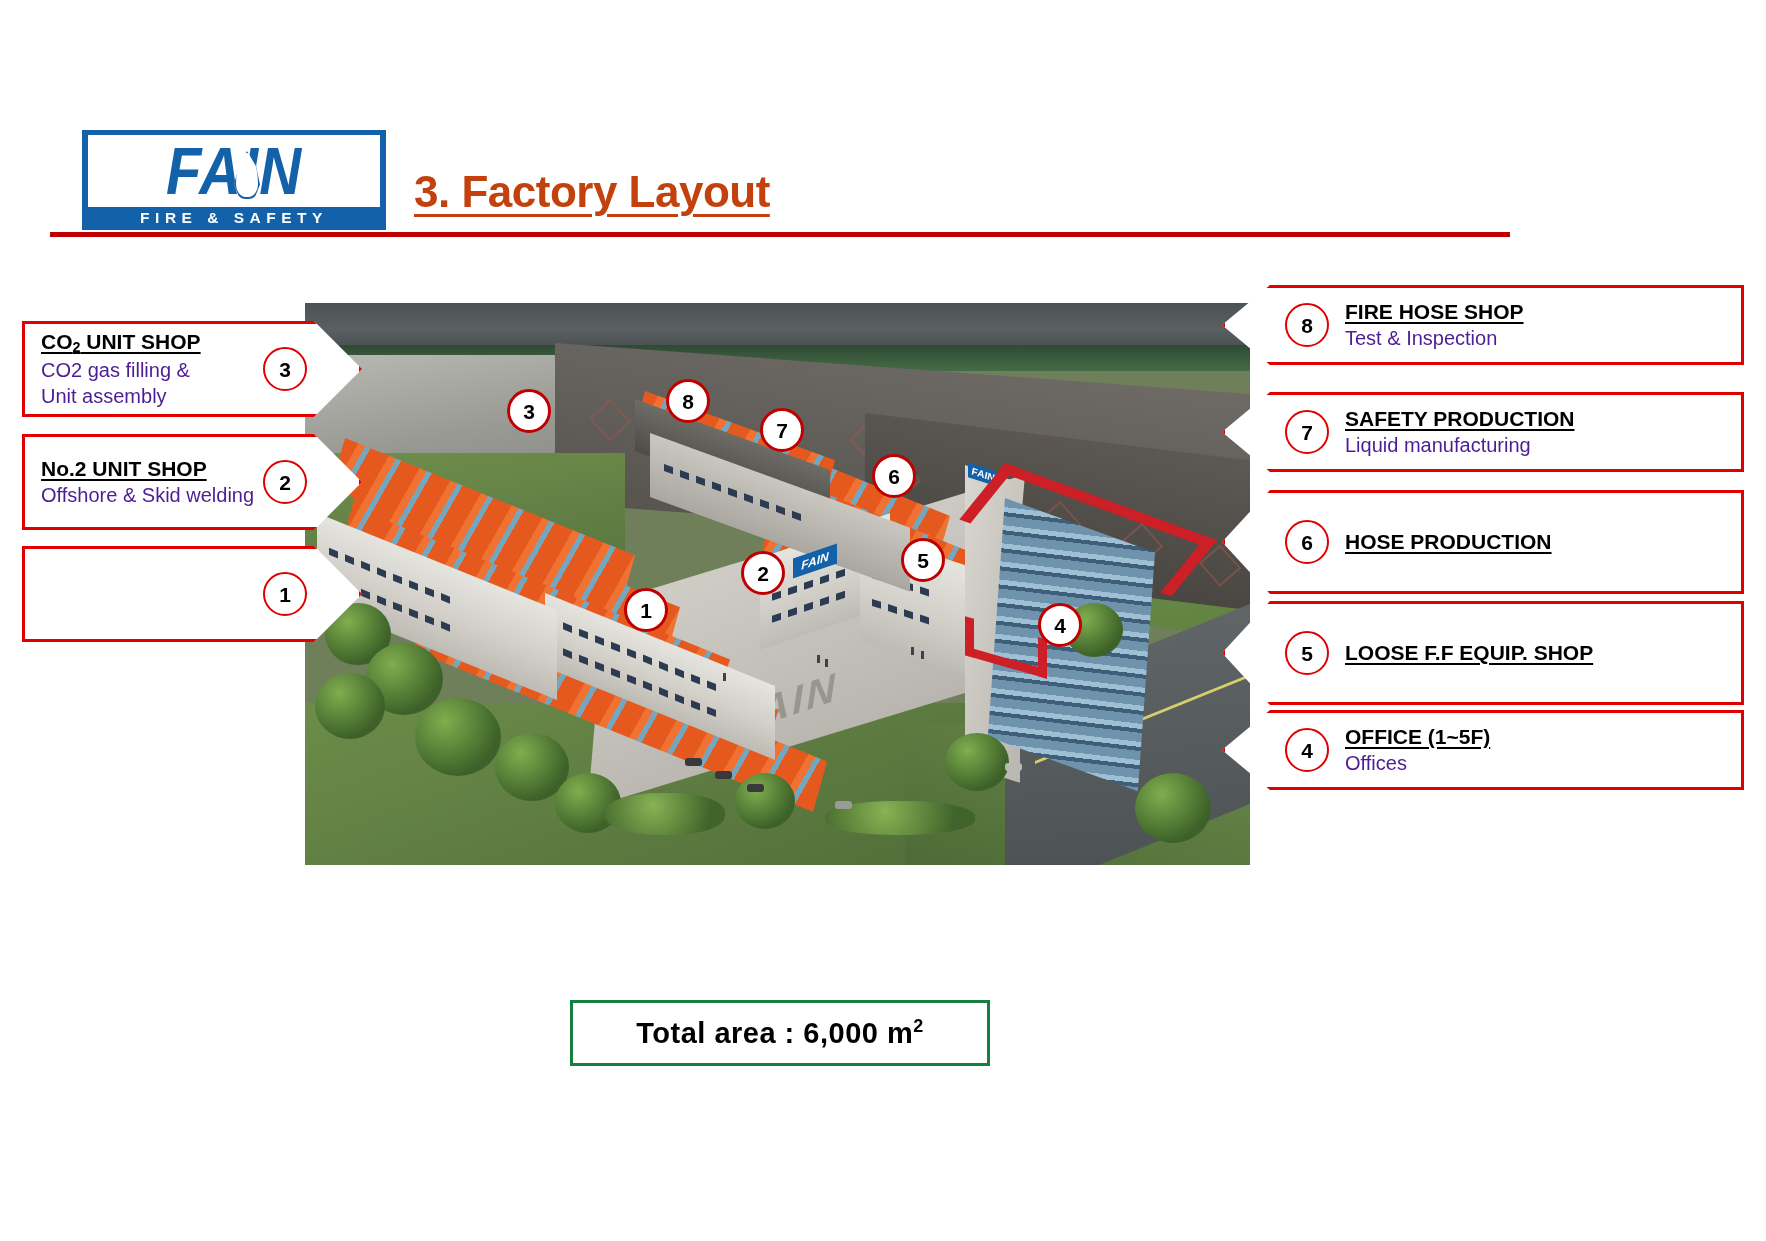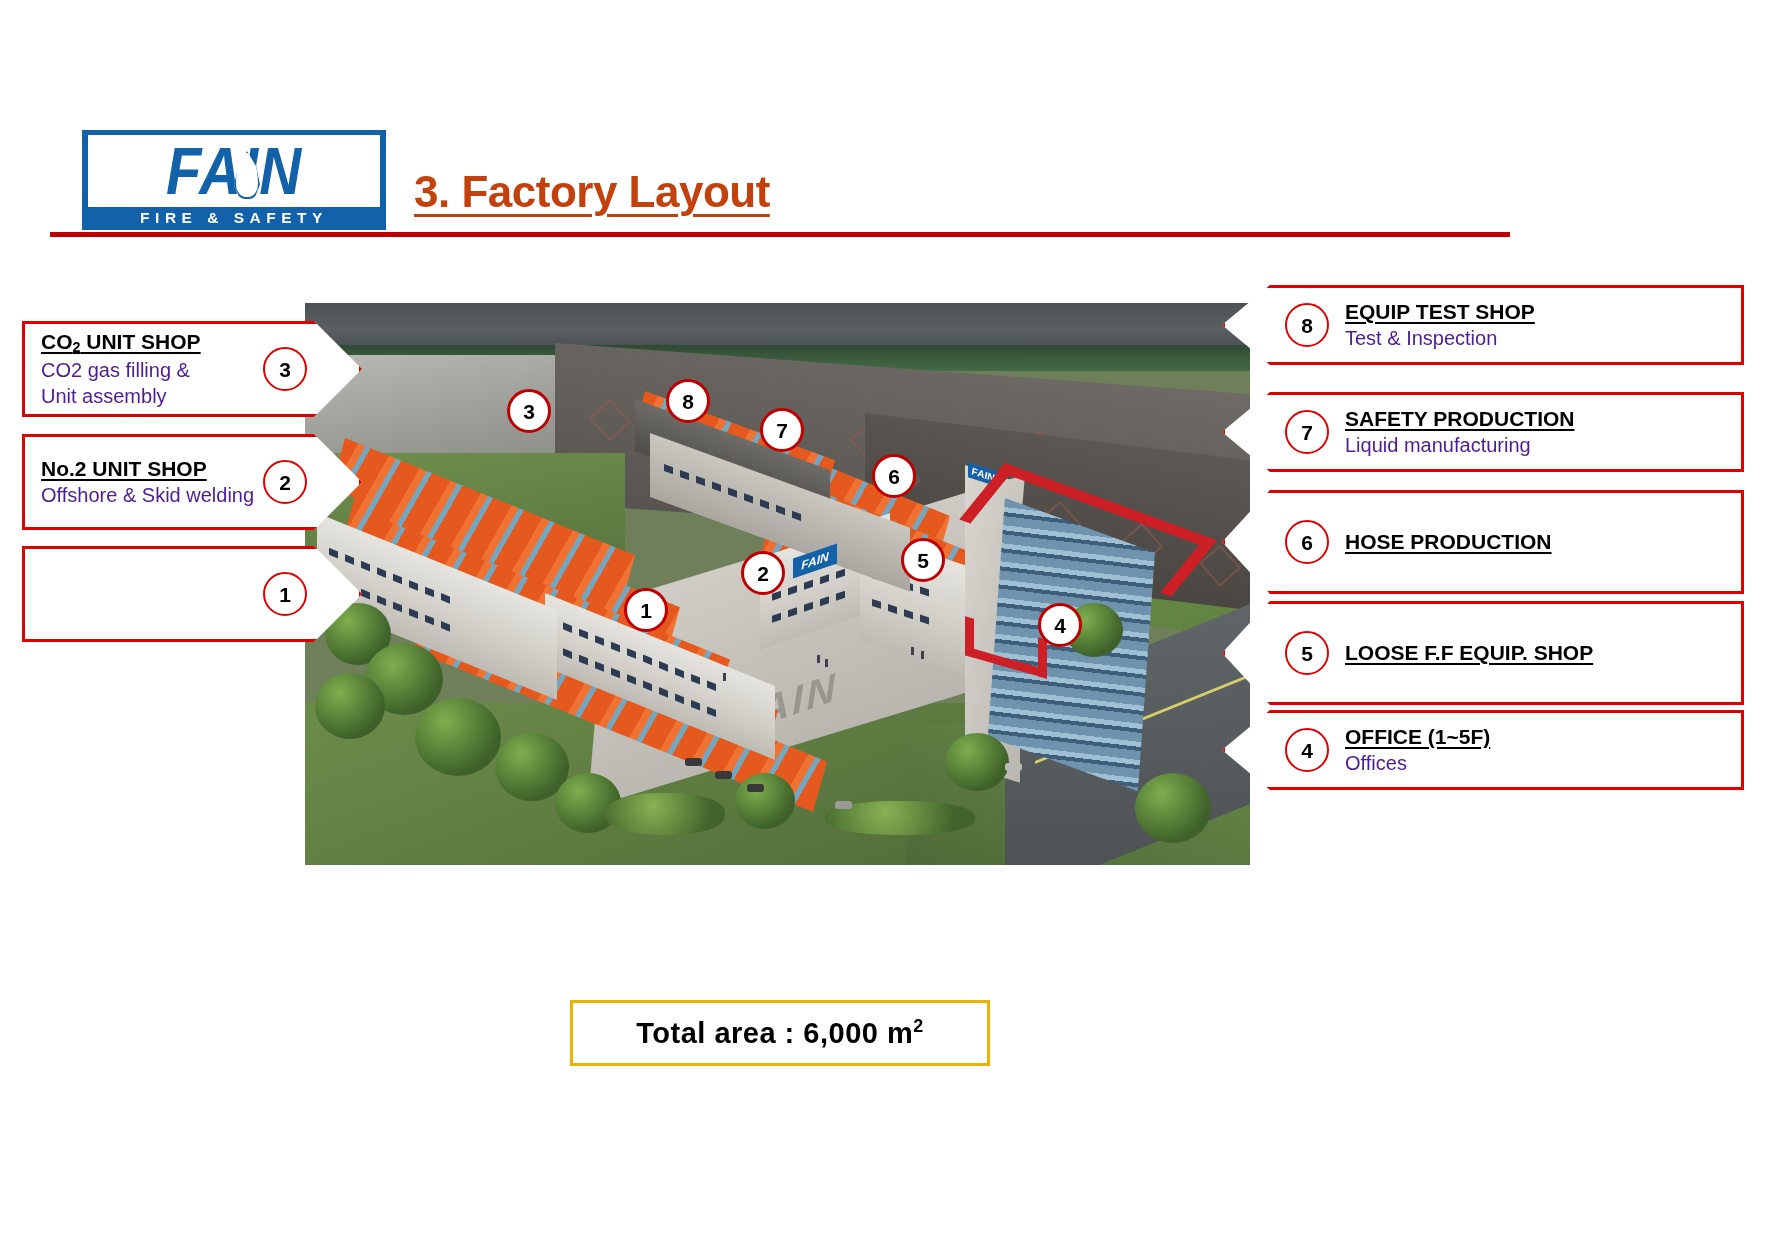--- a/index.html
+++ b/index.html
@@ -368,21 +368,21 @@
   .callout.right .callout-num { margin-left: 60px; }
   .callout.right .callout-text { margin-left: 16px; }
 
   
   #total-area-box {
     position: absolute;
     left: 570px;
     top: 1000px;
     width: 420px;
     height: 66px;
-    border: 3px solid #eab308;
+    border: 3px solid #15803d;
     box-sizing: border-box;
     display: flex;
     align-items: center;
     justify-content: center;
     background: #ffffff;
   }
   #total-area-text {
     font-size: 29px;
     font-weight: bold;
     color: #000000;
@@ -601,21 +601,21 @@
   </div>
 </div>
 
 <div class="callout left" style="left:22px; top:546px; width:340px; height:96px;">
   <div class="callout-num" style="right:52px;">1</div>
 </div>
 
 <div class="callout right" style="left:1222px; top:285px; width:522px; height:80px;">
   <div class="callout-num">8</div>
   <div class="callout-text">
-    <div class="callout-title">EQUIP TEST SHOP</div>
+    <div class="callout-title">FIRE HOSE SHOP</div>
     <div class="callout-desc">Test &amp; Inspection</div>
   </div>
 </div>
 
 <div class="callout right" style="left:1222px; top:392px; width:522px; height:80px;">
   <div class="callout-num">7</div>
   <div class="callout-text">
     <div class="callout-title">SAFETY PRODUCTION</div>
     <div class="callout-desc">Liquid manufacturing</div>
   </div>

